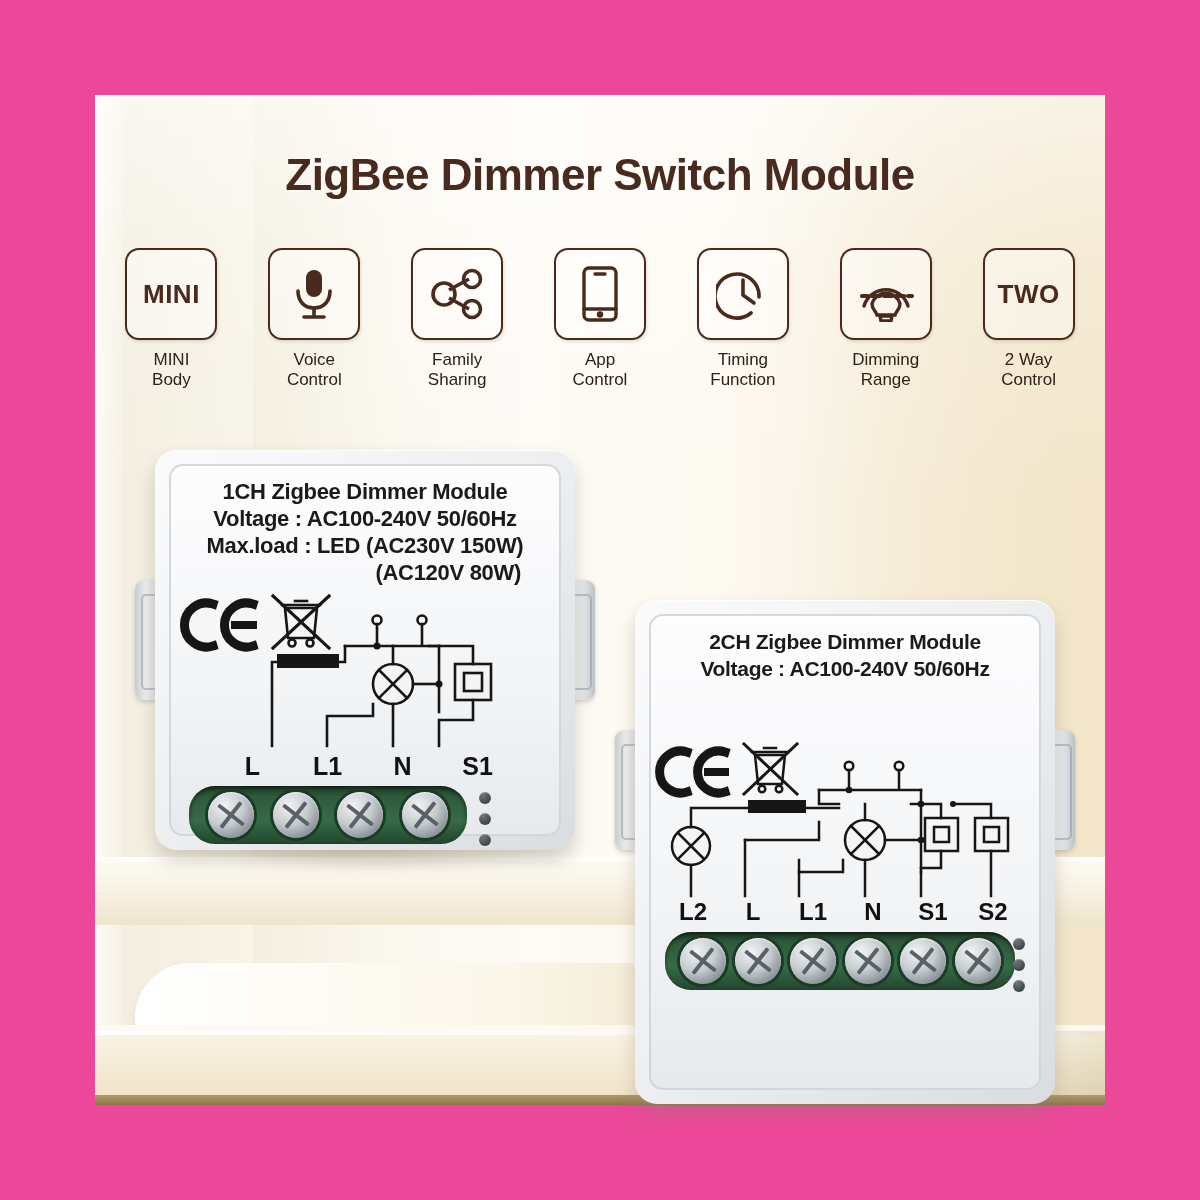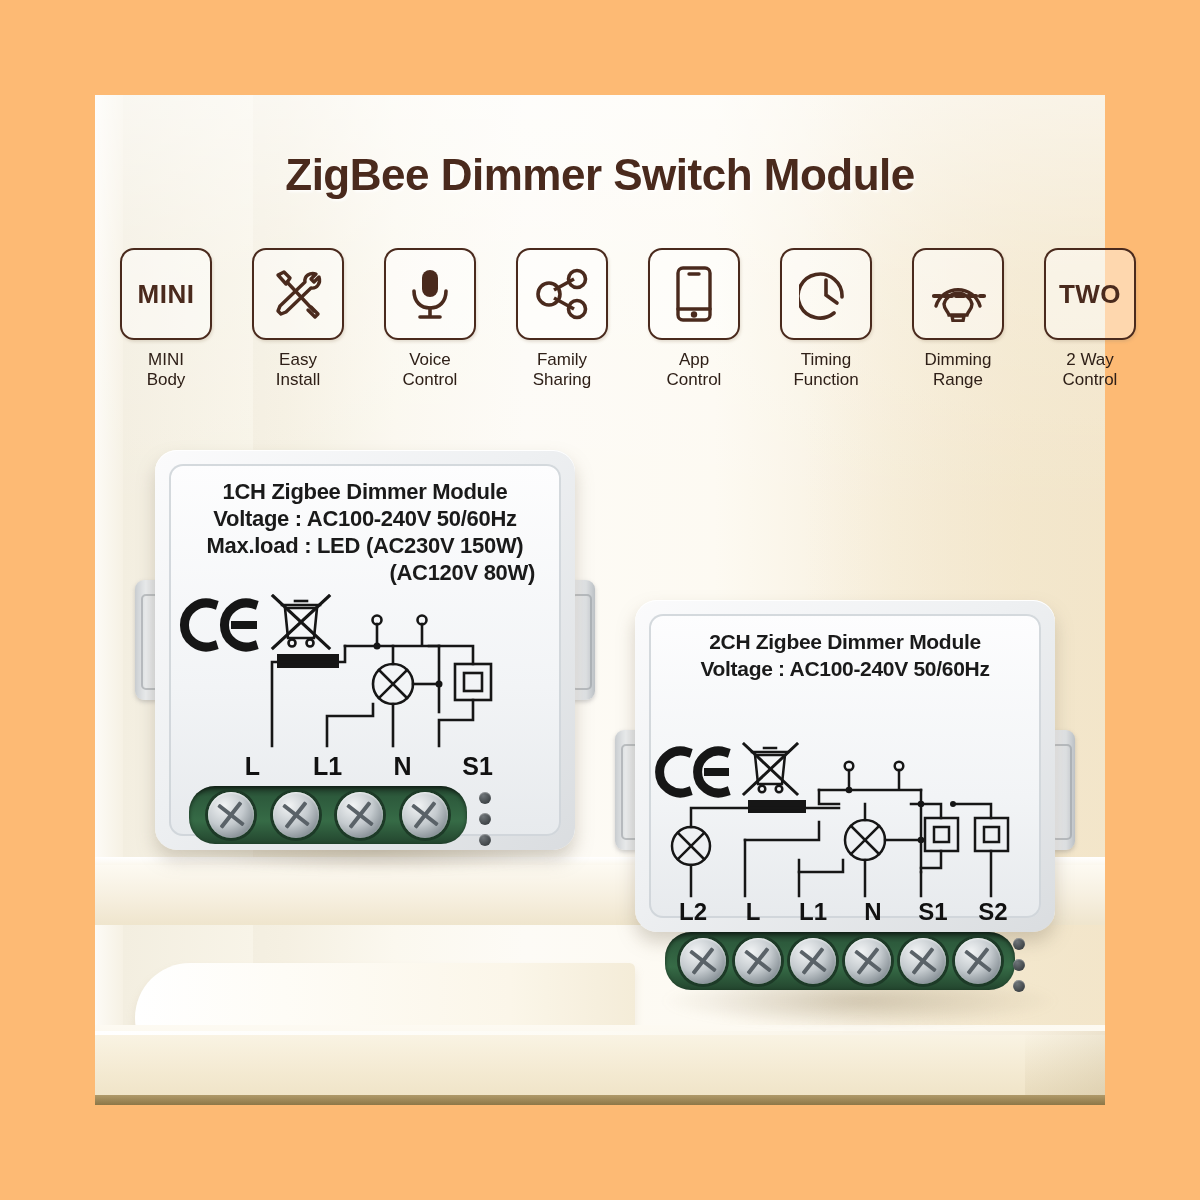--- a/index.html
+++ b/index.html
@@ -12,21 +12,21 @@
     width: 1200px;
     height: 1200px;
     font-family: "Liberation Sans", sans-serif;
     overflow: hidden;
   }
 
   #stage {
     position: relative;
     width: 1200px;
     height: 1200px;
-    background: #fdba74;
+    background: #ec4899;
     overflow: hidden;
   }
 
   
   .scene {
     position: absolute;
     left: 95px;
     top: 95px;
     width: 1010px;
     height: 1010px;
@@ -248,21 +248,21 @@
     right: 0;
     top: 14px;
     text-align: center;
     color: #1a1a1a;
     font-size: 22px;
     font-weight: bold;
     line-height: 27px;
     letter-spacing: -0.3px;
   }
   .label-line { white-space: nowrap; }
-  .label-line.ind { text-align: right; padding-right: 26px; }
+  .label-line.ind { text-align: right; padding-right: 40px; }
   .diagram { position: absolute; }
   .terminal-labels {
     position: absolute;
     display: flex;
     color: #111;
     font-size: 25px;
     font-weight: bold;
   }
   .terminal-labels span {
     text-align: center;
@@ -354,32 +354,20 @@
   <div class="features">
 
     <div class="feature">
       <div class="feature-box">
         <span class="feature-text">MINI</span>
       </div>
       <div class="feature-label">MINI
 Body</div>
     </div>
 
-    <div class="feature">
-      <div class="feature-box">
-        <svg width="56" height="56" viewBox="0 0 56 56" fill="none" stroke="#4a2a1d" stroke-width="3.4" stroke-linecap="round" stroke-linejoin="round">
-          <path d="M8 9 L14 6 L20 12 L16 18 Z"></path>
-          <path d="M17 16 L44 45"></path>
-          <path d="M41 41 L48 48 L45 51 L38 44"></path>
-          <path d="M46 8 L41 13 L44 16 L49 11 C51 17 47 23 41 22 L16 46 L11 48 L8 45 L10 40 L35 16 C34 10 40 6 46 8 Z"></path>
-        </svg>
-      </div>
-      <div class="feature-label">Easy
-Install</div>
-    </div>
 
     <div class="feature">
       <div class="feature-box">
         <svg width="50" height="56" viewBox="0 0 50 56" fill="none" stroke="#4a2a1d" stroke-width="3.6" stroke-linecap="round">
           <rect x="17" y="4" width="16" height="27" rx="8" fill="#4a2a1d" stroke="none"></rect>
           <path d="M9 25 C9 36 16 42 25 42 C34 42 41 36 41 25"></path>
           <path d="M25 42 L25 50"></path>
           <path d="M15 51 L35 51"></path>
         </svg>
       </div>
@@ -534,21 +522,21 @@
       </div>
     </div>
   </div>
 
   <div class="mod-shadow" style="left:660px; top:975px; width:400px; height:52px;"></div>
 
   <div class="module" style="left:615px; top:600px; width:460px; height:400px;">
     <div class="ear" style="left:0px; top:130px;"></div>
     <div class="ear" style="left:430px; top:130px;"></div>
 
-    <div class="body-outer" style="left:20px; top:0px; width:420px; height:332px;">
+    <div class="body-outer" style="left:20px; top:0px; width:420px; height:504px;">
       <div class="body-inner">
 
         <div class="label-text" style="font-size:21px;">
           <div class="label-line">2CH Zigbee Dimmer Module</div>
           <div class="label-line">Voltage : AC100-240V 50/60Hz</div>
         </div>
 
         <svg class="diagram" style="left:4px; top:128px;" width="384" height="192" viewBox="0 0 384 192" fill="none" stroke="#161616" stroke-width="2.5" stroke-linecap="square">
 
           <g stroke-width="9" stroke="#161616" fill="none">

